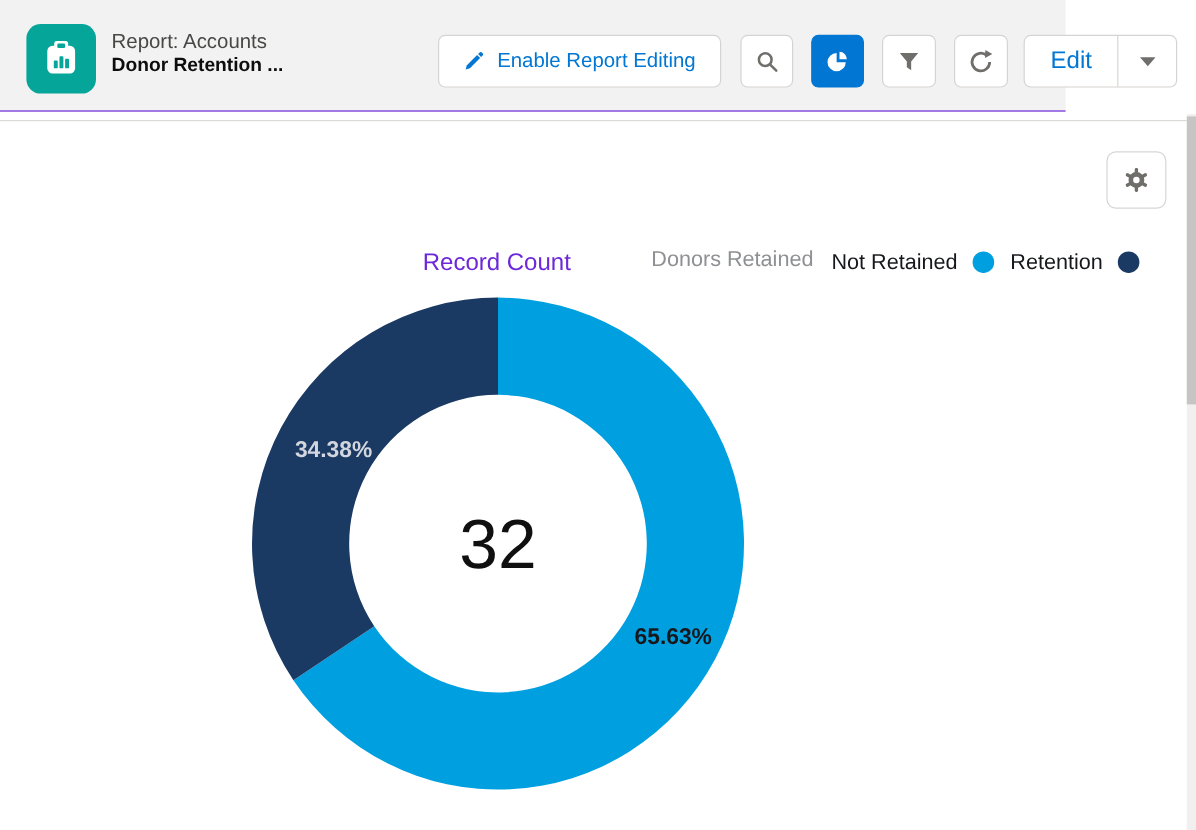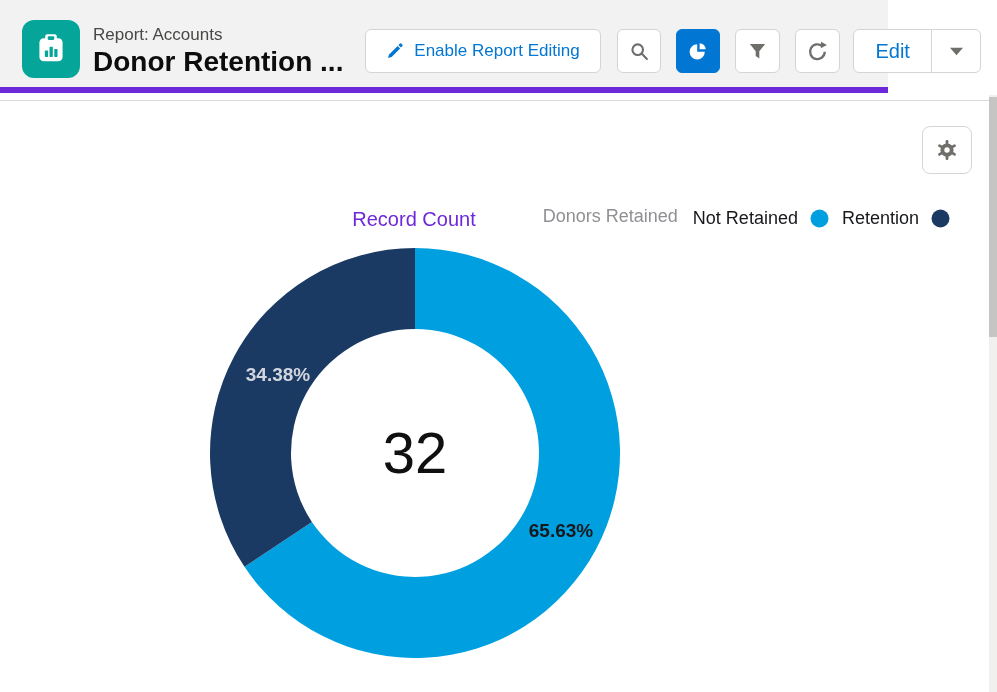--- a/index.html
+++ b/index.html
@@ -2,27 +2,27 @@
 <html><head>
 <meta charset="utf-8">
 <style>
   * { margin:0; padding:0; box-sizing:border-box; }
   html,body { width:997px; height:692px; }
   body { font-family:"Liberation Sans", sans-serif; background:#fff; position:relative; overflow:hidden; }
   #stage { position:absolute; inset:0; width:997px; height:692px; background:#fff; }
 
   
   .header { position:absolute; left:0; top:0; width:888px; height:93px;
-            background:#f3f2f2; border-bottom:6px solid #6d28d9; }
+            background:#f3f2f2; border-bottom:1px solid #6d28d9; }
   .card-top-line { position:absolute; left:0; top:100px; width:989px; height:1px; background:#dcdad8; }
 
   .report-tile { position:absolute; left:22px; top:20px; width:58px; height:58px;
                  border-radius:12px; background:#06a59a; display:flex; align-items:center; justify-content:center; }
   .eyebrow { position:absolute; left:93px; top:25px; font-size:17px; color:#484846; }
-  .page-title { position:absolute; left:93px; top:46px; font-size:28px; font-weight:bold; color:#0d0d0d; }
+  .page-title { position:absolute; left:93px; top:46px; font-size:16px; font-weight:bold; color:#0d0d0d; }
 
   .btn { position:absolute; top:29px; height:44px; background:#fff; border:1px solid #d6d4d2;
          border-radius:6px; display:flex; align-items:center; justify-content:center; cursor:pointer; }
   .btn-enable { left:365px; width:236px; gap:10px; color:#0176d3; font-size:17px; }
   .btn-search { left:617px; width:44px; }
   .btn-chart  { left:676px; width:44px; background:#0176d3; border-color:#0176d3; }
   .btn-filter { left:735px; width:45px; }
   .btn-refresh{ left:795px; width:45px; }
   .btn-edit-group { left:853px; width:128px; padding:0; justify-content:flex-start; }
   .btn-edit-main { width:78px; height:100%; display:flex; align-items:center; justify-content:center;

